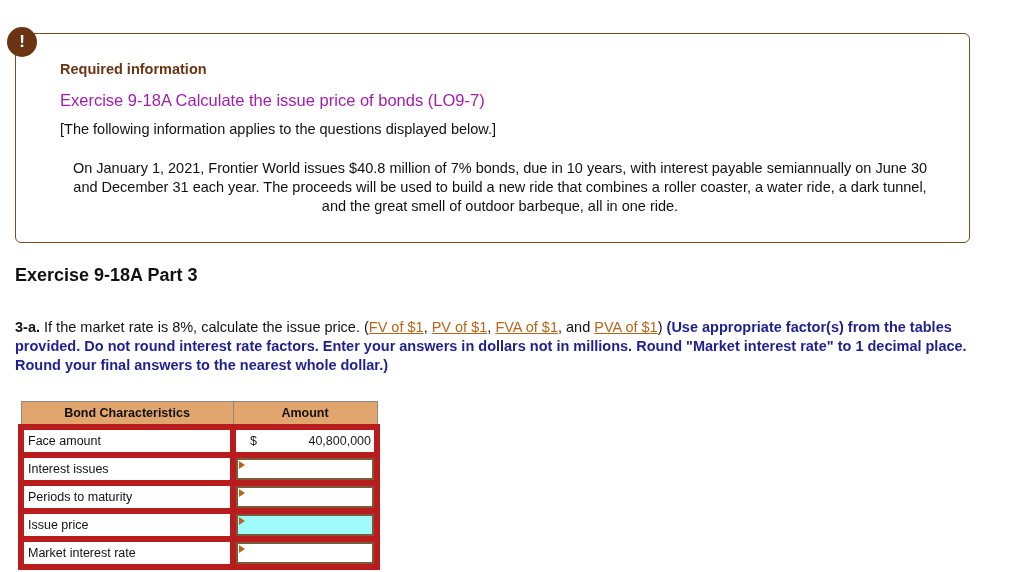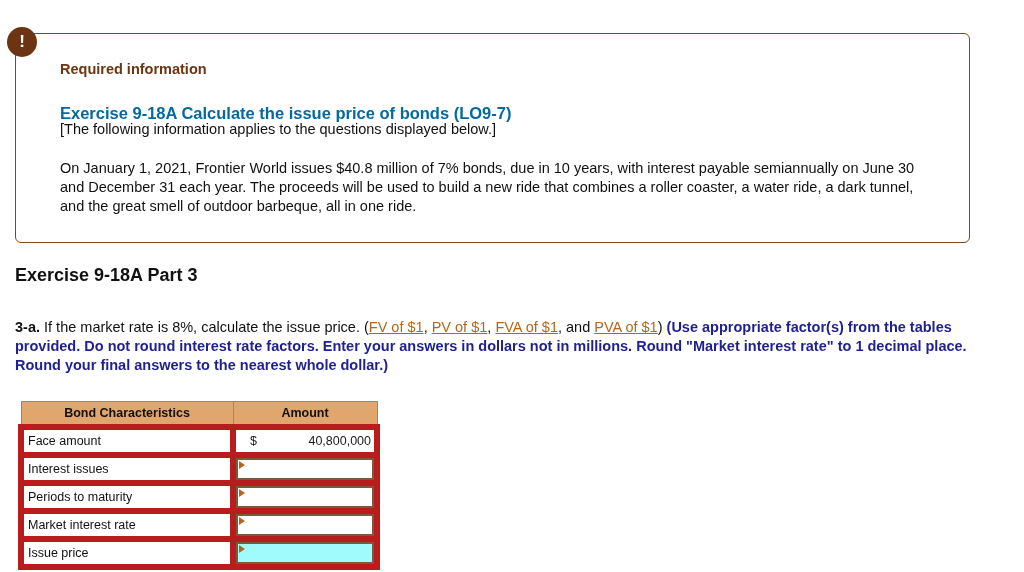--- a/index.html
+++ b/index.html
@@ -13,27 +13,27 @@
       display: flex; align-items: center; justify-content: center; z-index: 2;
     }
     .info-box {
       position: absolute; left: 15px; top: 33px; width: 955px; height: 210px;
       border: 1.5px solid #7a4a22; border-radius: 0 6px 6px 6px; box-sizing: border-box;
     }
     .req-label {
       position: absolute; left: 60px; top: 61px; font-size: 14.5px; font-weight: bold; color: #6b3413;
     }
     .ex-title {
-      position: absolute; left: 60px; top: 91px; font-size: 16.5px; font-weight: bold; color: #0369a1; margin-top: 13px;
+      position: absolute; left: 60px; top: 91px; font-size: 16.5px; font-weight: normal; color: #a21caf;
     }
     .ex-note {
       position: absolute; left: 60px; top: 121px; font-size: 14.5px; color: #111;
     }
     .ex-body {
-      position: absolute; left: 60px; top: 159px; width: 880px; font-size: 14.5px; line-height: 19px; color: #111;
+      position: absolute; left: 60px; top: 159px; width: 880px; font-size: 14.5px; line-height: 19px; color: #111; text-align: center;
     }
     .part-title {
       position: absolute; left: 15px; top: 265px; font-size: 18px; font-weight: bold; color: #111;
     }
     .question {
       position: absolute; left: 15px; top: 318px; width: 990px; font-size: 14.5px; line-height: 19px; color: #111;
     }
     .question .qnum { font-weight: bold; }
     .question a { color: #b8651b; text-decoration: underline; }
     .question .instr { color: #1f1f8f; font-weight: bold; }
@@ -107,31 +107,31 @@
     <tr>
       <td class="label-cell">Periods to maturity</td>
       <td class="amt-cell">
         <div class="amt-input">
           <span class="flag-icon"></span>
           <input type="text" value="" style="">
         </div>
       </td>
     </tr>
     <tr>
-      <td class="label-cell">Market interest rate</td>
+      <td class="label-cell">Issue price</td>
       <td class="amt-cell">
-        <div class="amt-input">
+        <div class="amt-input cyan">
           <span class="flag-icon"></span>
           <input type="text" value="" style="">
         </div>
       </td>
     </tr>
     <tr>
-      <td class="label-cell">Issue price</td>
+      <td class="label-cell">Market interest rate</td>
       <td class="amt-cell">
-        <div class="amt-input cyan">
+        <div class="amt-input">
           <span class="flag-icon"></span>
           <input type="text" value="" style="">
         </div>
       </td>
     </tr>
   </tbody>
 </table>
 
 </body></html>

